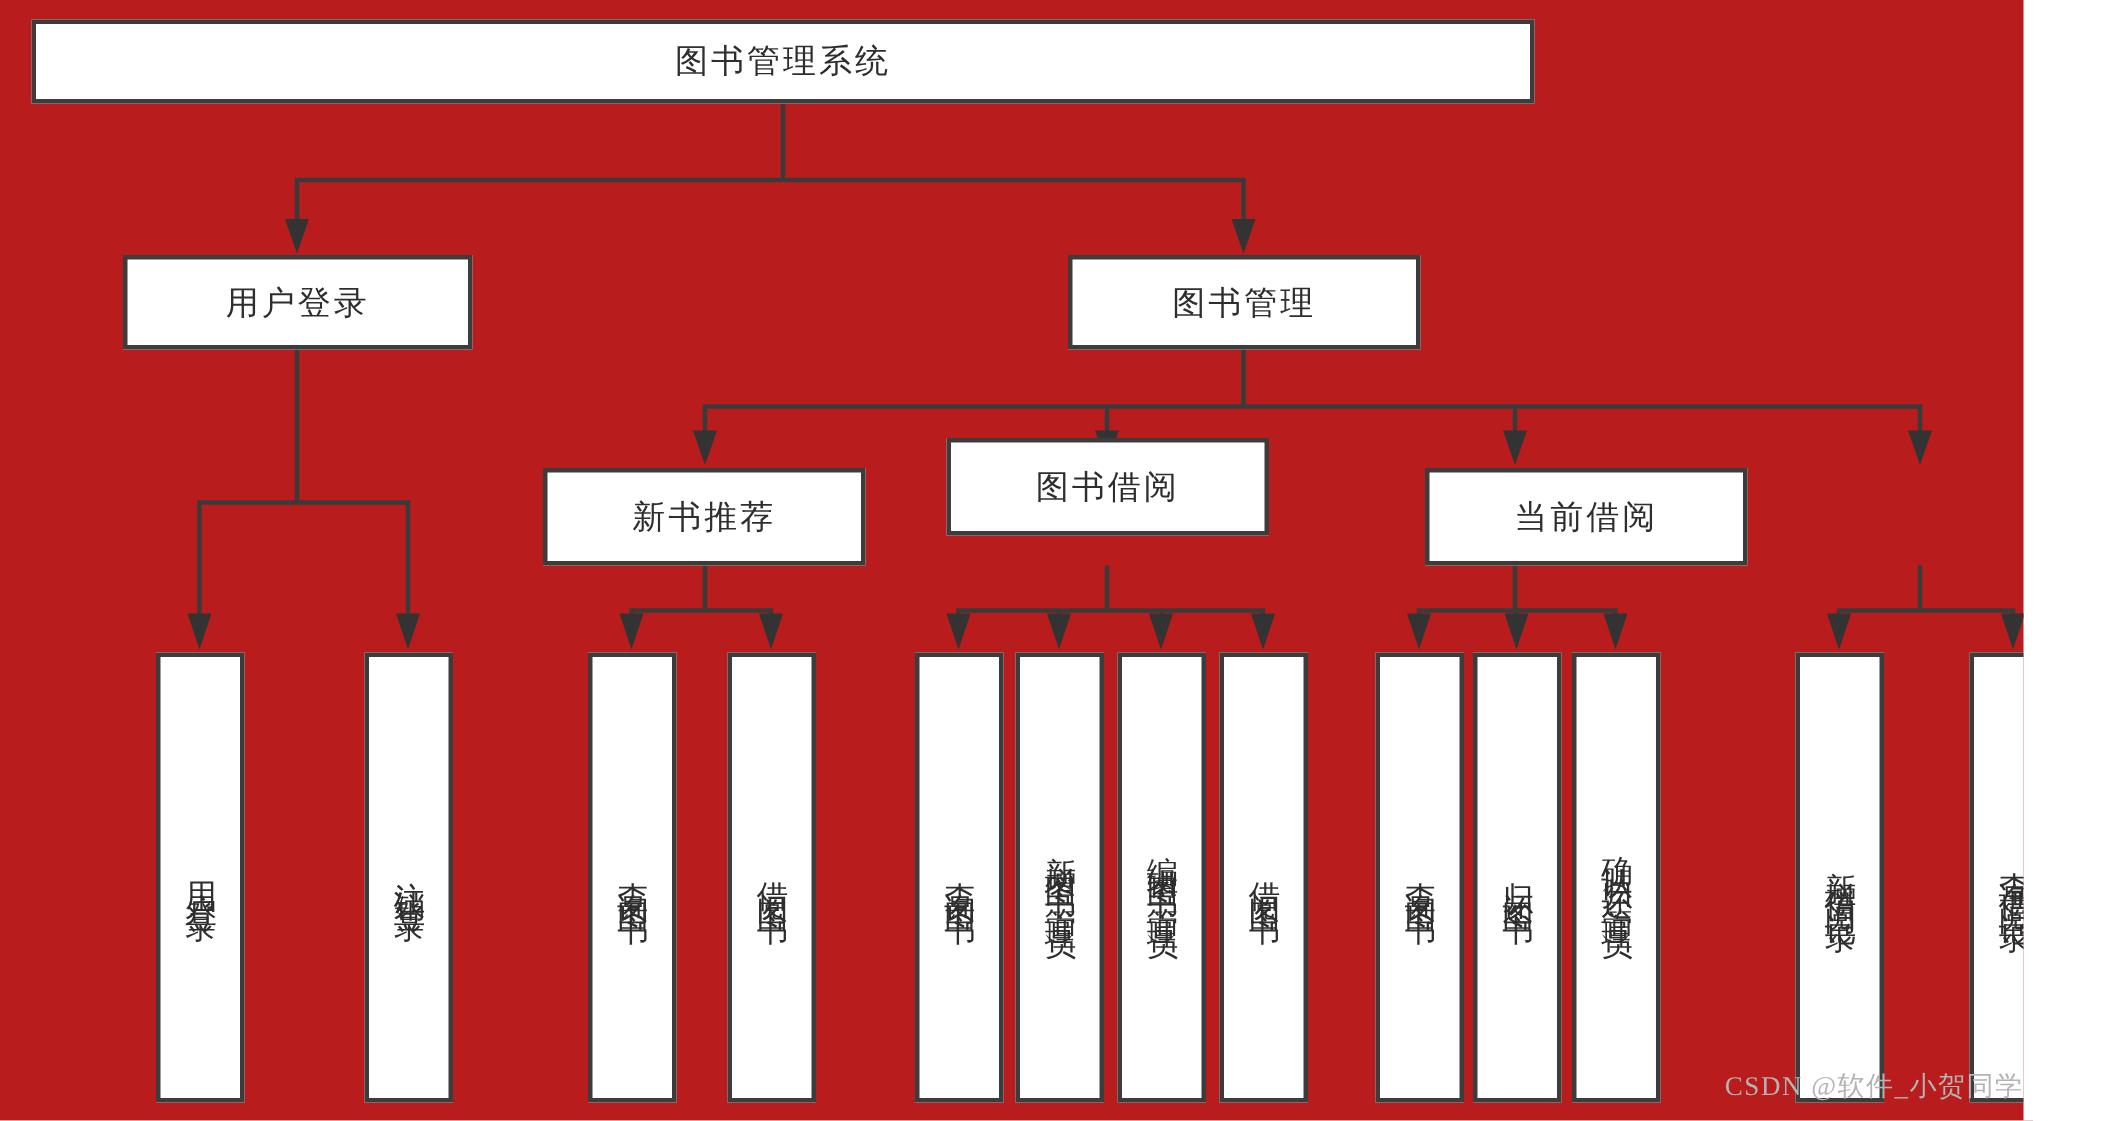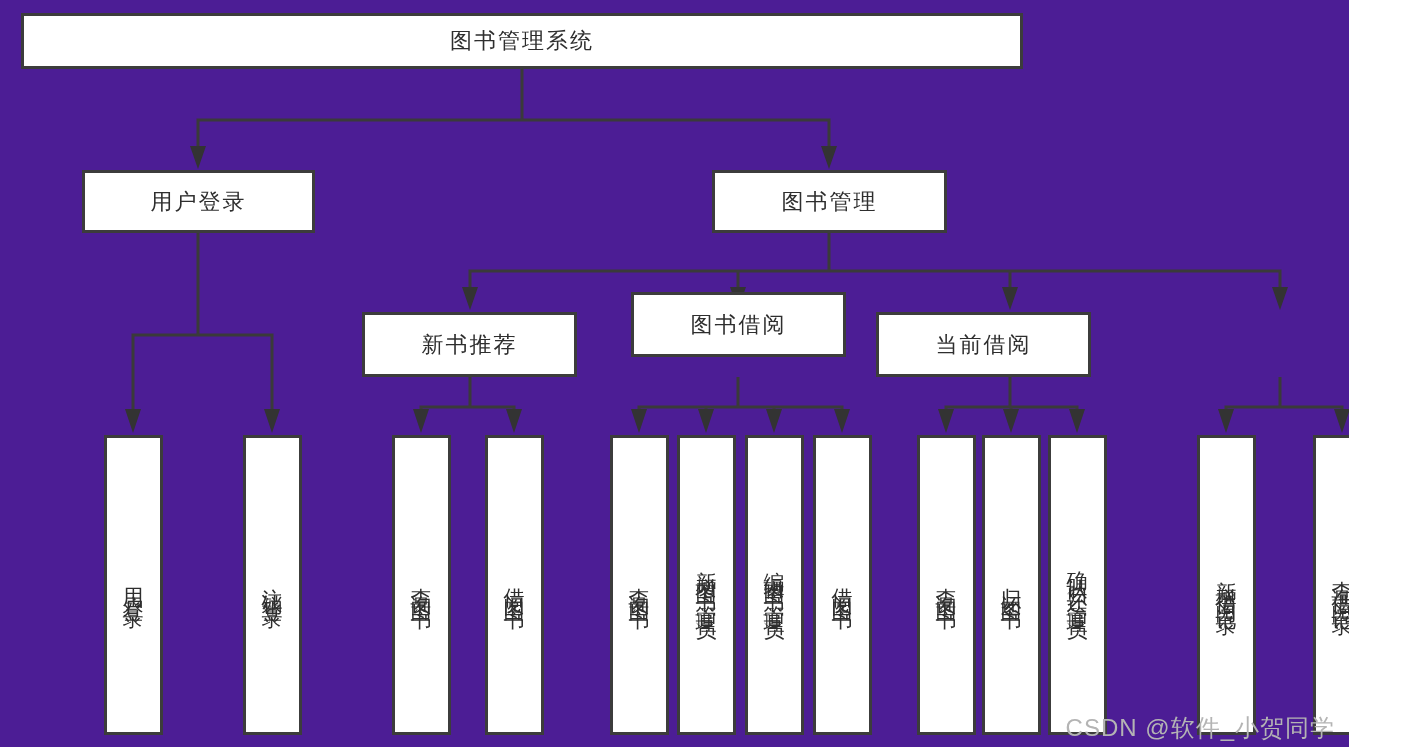--- a/index.html
+++ b/index.html
@@ -5,22 +5,23 @@
   html, body {
     margin: 0;
     padding: 0;
     background: #ffffff;
     font-family: "Liberation Sans", "DejaVu Sans", sans-serif;
   }
   .canvas {
     position: relative;
     width: 1349px;
     height: 747px;
-    background: #4c1d95;
+    background: #b91c1c;
     overflow: hidden;
+    font-family: Liberation Serif, serif;
   }
   .connectors {
     position: absolute;
     left: 0;
     top: 0;
     z-index: 1;
   }
   .connectors path {
     fill: none;
     stroke: #3a3a3a;
@@ -48,24 +49,24 @@
   }
   .leaf span {
     writing-mode: vertical-lr;
     text-orientation: mixed;
     font-size: 21px;
     letter-spacing: 7px;
     line-height: 1.1;
   }
   .watermark {
     position: absolute;
-    right: 14px;
+    right: 0;
     top: 712px;
     z-index: 5;
-    font-size: 24px;
+    font-size: 18px;
     letter-spacing: 1px;
     color: #b4b4b4;
     white-space: nowrap;
   }
 </style>
 </head>
 <body>
 
 <div class="canvas">
 
@@ -129,21 +130,21 @@
   <div class="node node-h" style="left:362px; top:312px; width:215px; height:65px;">
     <span>新书推荐</span>
   </div>
 
   <div class="node node-h" style="left:712px; top:170px; width:235px; height:63px;">
     <span>图书管理</span>
   </div>
   <div class="node node-h" style="left:631px; top:292px; width:215px; height:65px;">
     <span>图书借阅</span>
   </div>
-  <div class="node node-h" style="left:876px; top:312px; width:215px; height:65px;">
+  <div class="node node-h" style="left:950px; top:312px; width:215px; height:65px;">
     <span>当前借阅</span>
   </div>
 
   <div class="node leaf" style="left:104px; top:435px; width:59px; height:300px;">
     <span>用户登录</span>
   </div>
   <div class="node leaf" style="left:243px; top:435px; width:59px; height:300px;">
     <span>注销登录</span>
   </div>
 

